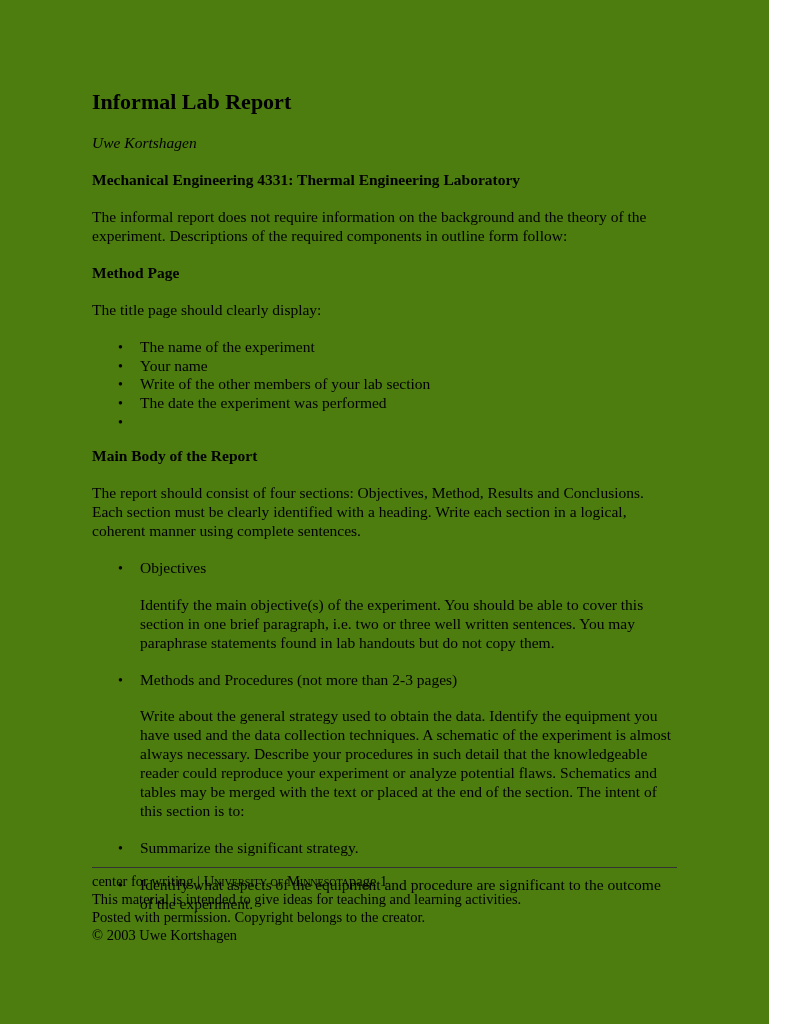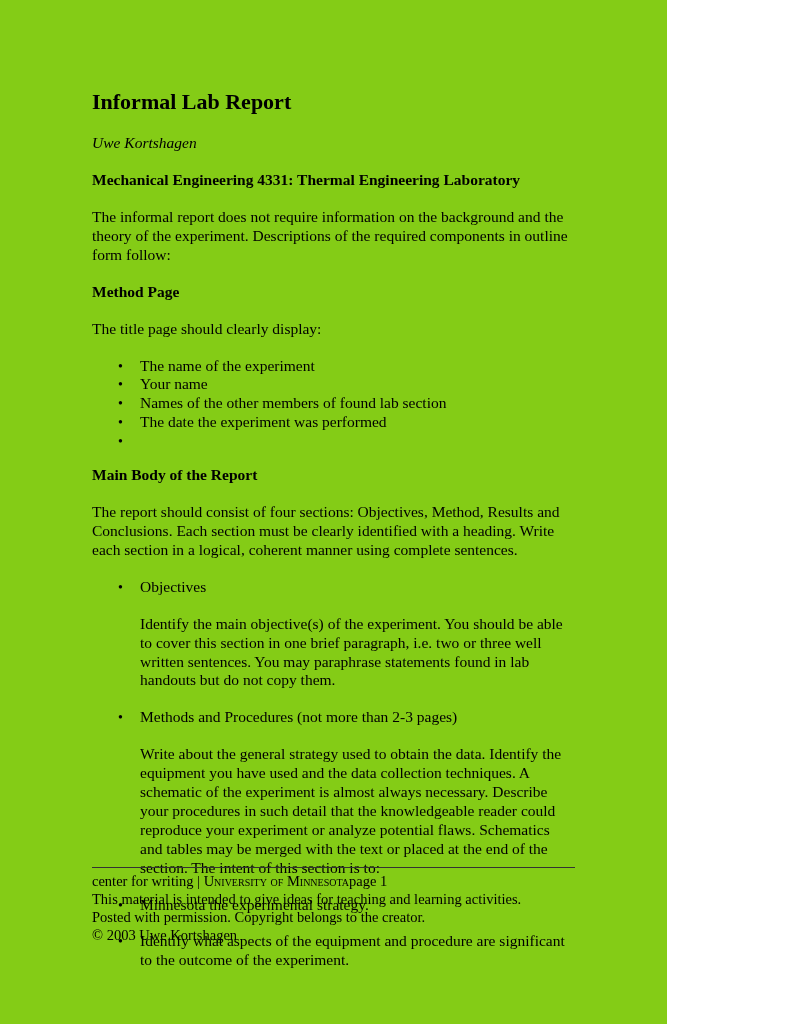--- a/index.html
+++ b/index.html
@@ -2,25 +2,25 @@
 <html><head>
 <meta charset="utf-8">
 <style>
   html, body {
     margin: 0;
     padding: 0;
     background: #ffffff;
   }
   .page {
     position: relative;
-    width: 667px;
+    width: 769px;
     height: 1024px;
     box-sizing: border-box;
     padding: 90px 92px 0 92px;
-    background: #84cc16;
+    background: #4d7c0f;
     font-family: "Liberation Serif", serif;
     font-size: 15.5px;
     line-height: 1.22;
     color: #000000;
     overflow: hidden;
   }
   .doc-title {
     font-size: 22px;
     font-weight: bold;
     margin: 0 0 20px 0;
@@ -92,38 +92,38 @@
 
   <p>The informal report does not require information on the background and the theory of the experiment.  Descriptions of the required components in outline form follow:</p>
 
   <p class="bold">Method Page</p>
 
   <p>The title page should clearly display:</p>
 
   <div class="bullet-list">
     <div class="bullet-item"><span class="marker"></span><span>The name of the experiment</span></div>
     <div class="bullet-item"><span class="marker"></span><span>Your name</span></div>
-    <div class="bullet-item"><span class="marker"></span><span>Names of the other members of found lab section</span></div>
+    <div class="bullet-item"><span class="marker"></span><span>Write of the other members of your lab section</span></div>
     <div class="bullet-item"><span class="marker"></span><span>The date the experiment was performed</span></div>
     <div class="bullet-item"><span class="marker"></span></div>
   </div>
 
   <p class="bold">Main Body of the Report</p>
 
   <p>The report should consist of four sections: Objectives, Method, Results and Conclusions. Each section must be clearly identified with a heading. Write each section in a logical, coherent manner using complete sentences.</p>
 
   <div class="bullet-item spaced"><span class="marker"></span><span>Objectives</span></div>
 
   <p class="indent">Identify the main objective(s) of the experiment. You should be able to cover this section in one brief paragraph, i.e. two or three well written sentences. You may paraphrase statements found in lab handouts but do not copy them.</p>
 
   <div class="bullet-item spaced"><span class="marker"></span><span>Methods and Procedures (not more than 2-3 pages)</span></div>
 
   <p class="indent">Write about the general strategy used to obtain the data. Identify the equipment you have used and the data collection techniques. A schematic of the experiment is almost always necessary. Describe your procedures in such detail that the knowledgeable reader could reproduce your experiment or analyze potential flaws. Schematics and tables may be merged with the text or placed at the end of the section. The intent of this section is to:</p>
 
-  <div class="bullet-item spaced"><span class="marker"></span><span>Minnesota the experimental strategy.</span></div>
+  <div class="bullet-item spaced"><span class="marker"></span><span>Summarize the significant strategy.</span></div>
 
   <div class="bullet-item spaced"><span class="marker"></span><span>Identify what aspects of the equipment and procedure are significant to the outcome of the experiment.</span></div>
 
   <div class="footer">
     <div class="footer-top">
       <div class="footer-left">
         <span>center for writing | </span><span class="sc">University of Minnesota</span>
       </div>
       <div class="footer-page">page 1</div>
     </div>

